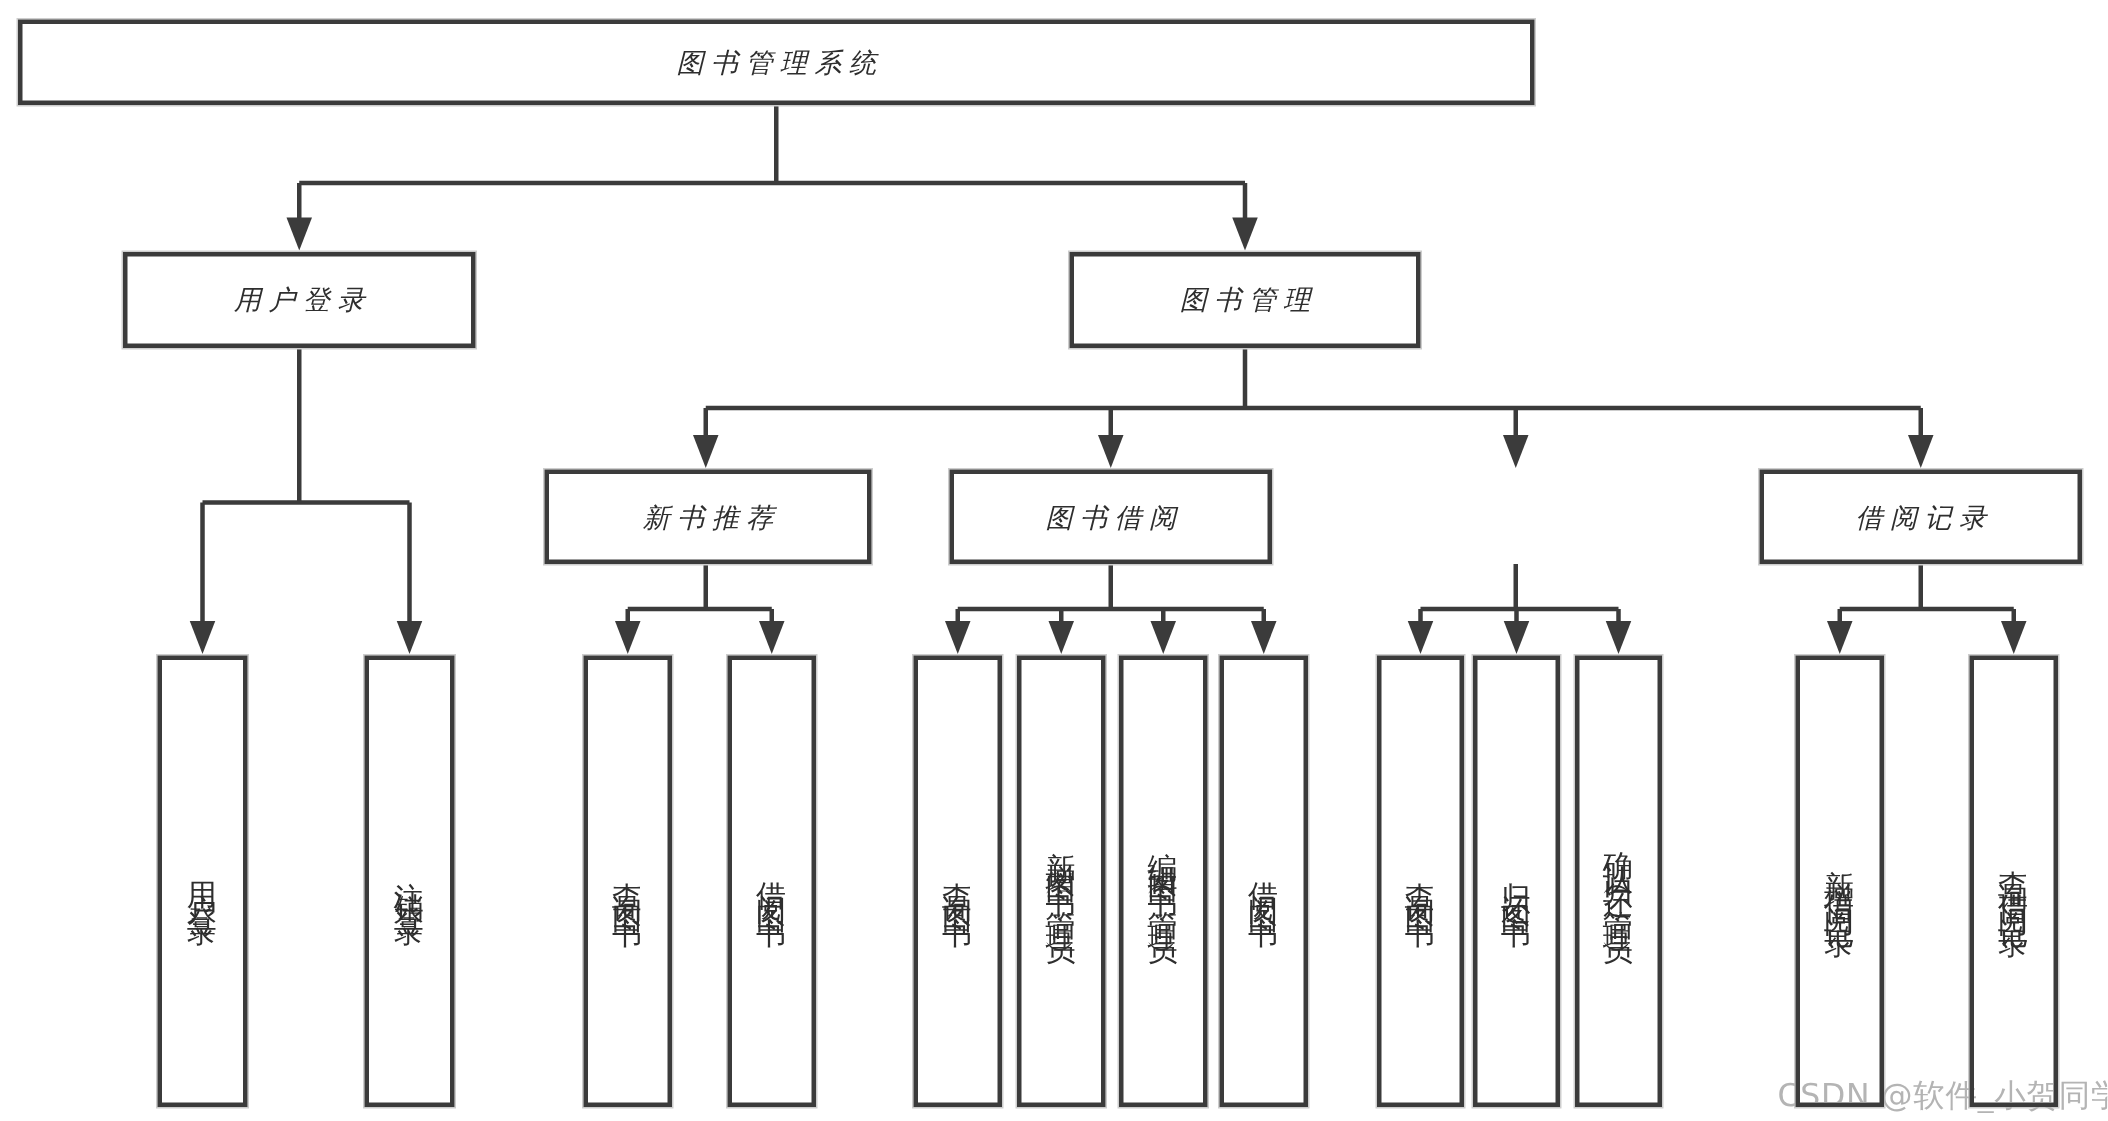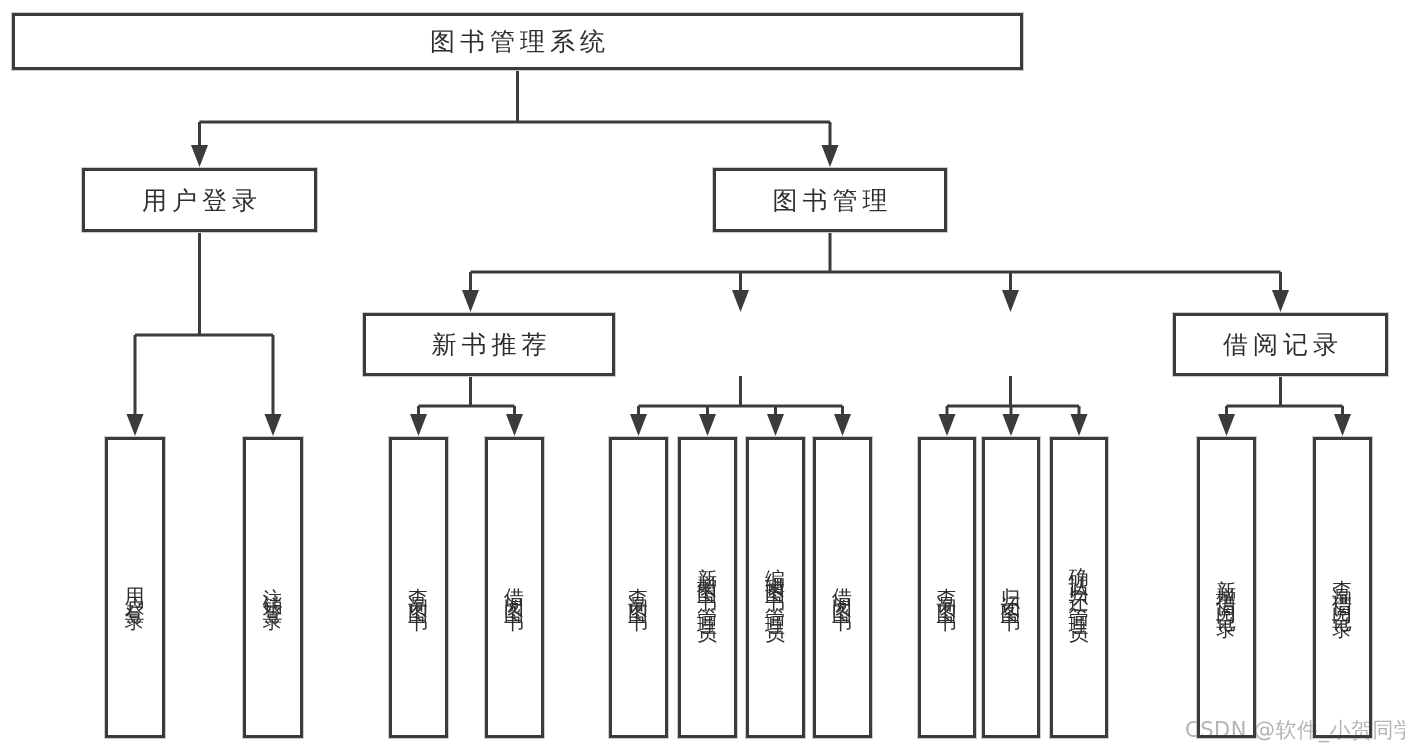--- a/index.html
+++ b/index.html
@@ -23,25 +23,26 @@
     background: #ffffff;
     border: 3px solid #3b3b3b;
     box-shadow: 0 0 0 1px #cdcdcd;
     display: flex;
     align-items: center;
     justify-content: center;
     z-index: 2;
     color: #2e2e2e;
   }
   .node .h-label {
-    font-size: 25px;
+    font-size: 18px;
     letter-spacing: 5px;
     text-indent: 5px;
     white-space: nowrap;
     color: #2e2e2e;
+    font-style: italic;
   }
   .node.leaf .v-label {
     writing-mode: vertical-rl;
     text-orientation: mixed;
     font-size: 20px;
     letter-spacing: 8px;
     line-height: 1;
     white-space: nowrap;
     color: #2e2e2e;
   }
@@ -99,22 +100,25 @@
     <span class="h-label">图书管理系统</span>
   </div>
 
   <div class="node" style="left:82px; top:168px; width:235px; height:64px;">
     <span class="h-label">用户登录</span>
   </div>
   <div class="node" style="left:713px; top:168px; width:234px; height:64px;">
     <span class="h-label">图书管理</span>
   </div>
 
-  <div class="node" style="left:363px; top:313px; width:252px; height:63px;">
+  <div class="node" style="left:363px; top:313px; width:218px; height:63px;">
     <span class="h-label">新书推荐</span>
+  </div>
+  <div class="node" style="left:633px; top:313px; width:215px; height:63px;">
+    <span class="h-label">图书借阅</span>
   </div>
   <div class="node" style="left:1173px; top:313px; width:215px; height:63px;">
     <span class="h-label">借阅记录</span>
   </div>
 
   <div class="node leaf" style="left:105px; top:437px; width:60px; height:301px;">
     <span class="v-label">用户登录</span>
   </div>
   <div class="node leaf" style="left:243px; top:437px; width:60px; height:301px;">
     <span class="v-label">注销登录</span>

